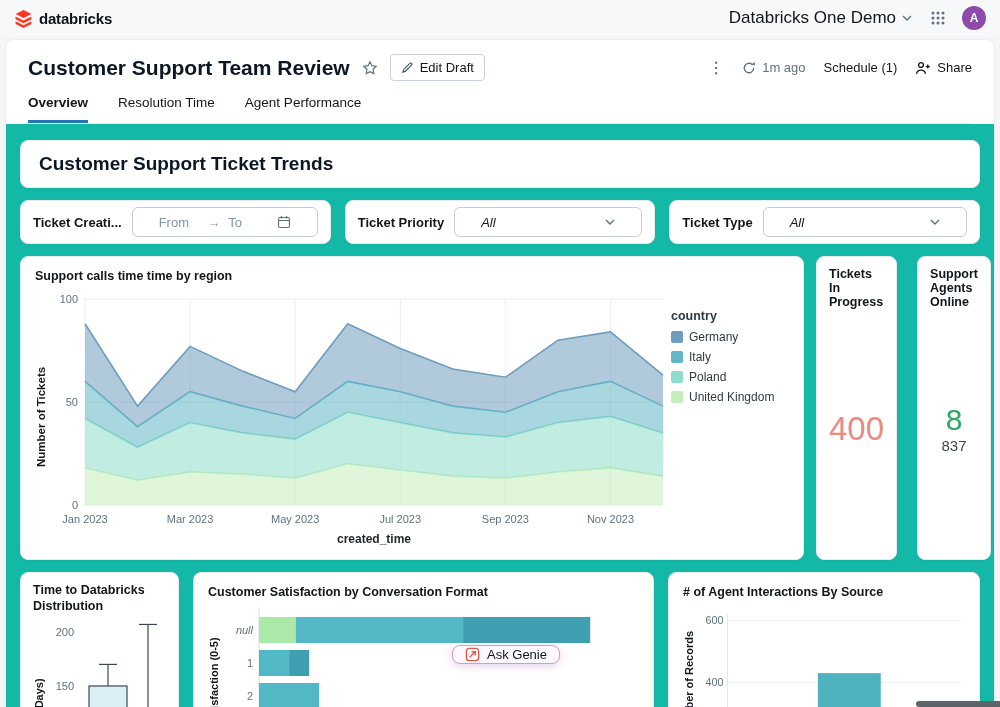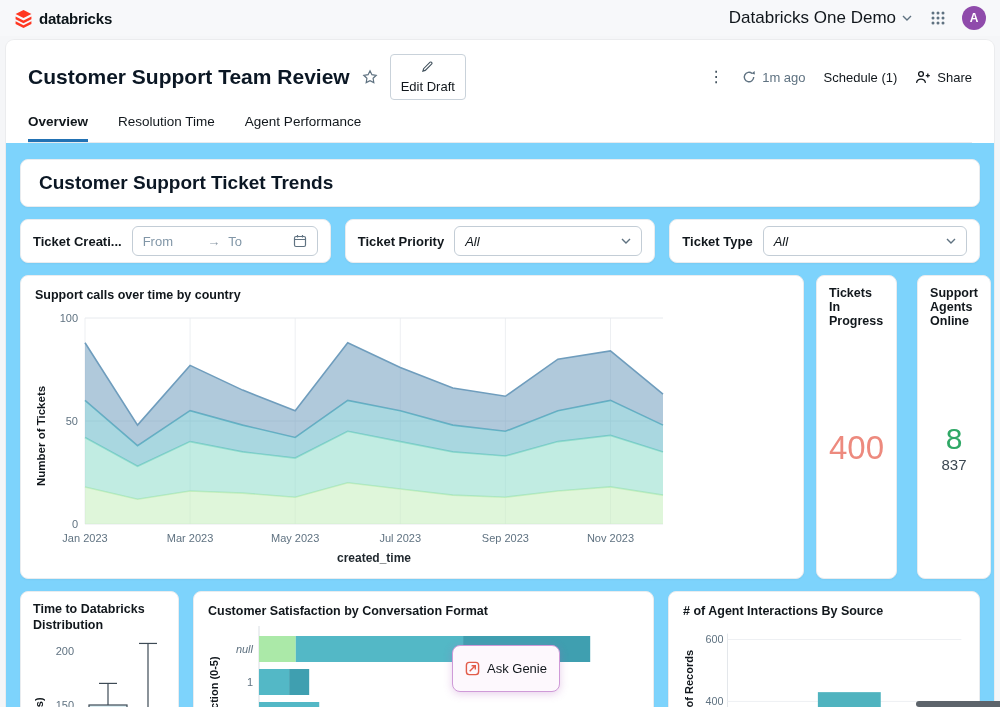--- a/index.html
+++ b/index.html
@@ -18,42 +18,42 @@
     font-size:12px;font-weight:bold;display:flex;align-items:center;justify-content:center;cursor:pointer;}
 
   
   .panel{margin:4px 6px 0;height:667px;background:#fff;border-radius:8px 8px 0 0;
     box-shadow:0 0 0 1px rgba(0,0,0,0.04);display:flex;flex-direction:column;overflow:hidden;}
   .panel-header{padding:14px 22px 0;}
   .title-row{display:flex;align-items:center;gap:12px;}
   .page-title{font-size:21px;font-weight:bold;margin:0;color:#0b1724;}
   .icon-btn{display:flex;align-items:center;cursor:pointer;}
   .edit-btn{display:flex;align-items:center;gap:6px;border:1px solid #c9d2da;background:#fff;
-    border-radius:4px;padding:5px 10px;font-size:13px;color:#11171c;cursor:pointer;font-family:inherit;flex-direction:column;}
+    border-radius:4px;padding:5px 10px;font-size:13px;color:#11171c;cursor:pointer;font-family:inherit;}
   .header-actions{margin-left:auto;display:flex;align-items:center;gap:18px;}
   .kebab{font-size:16px;color:#42525e;cursor:pointer;line-height:1;}
   .refresh{display:flex;align-items:center;gap:6px;cursor:pointer;}
   .refresh-age{font-size:13px;color:#5f7281;}
   .hbtn{font-size:13px;color:#11171c;cursor:pointer;}
   .share{display:flex;align-items:center;gap:6px;font-size:13px;cursor:pointer;}
 
   .tabs{display:flex;gap:30px;padding:14px 0 0;margin:0 0;border-bottom:1px solid #e7eaee;}
   .tab{font-size:13.5px;color:#11171c;padding-bottom:10px;cursor:pointer;border-bottom:3px solid transparent;}
   .tab.active{font-weight:bold;border-bottom:3px solid #2272b4;}
 
   
-  .canvas{flex:1;background:#7dd3fc;padding:16px 14px 0;display:flex;flex-direction:column;gap:12px;overflow:hidden;}
+  .canvas{flex:1;background:#14b8a6;padding:16px 14px 0;display:flex;flex-direction:column;gap:12px;overflow:hidden;}
   .card{background:#fff;border:1px solid #e9ecef;border-radius:8px;box-shadow:0 1px 2px rgba(0,0,0,0.04);}
   .title-card{padding:12px 18px;font-size:19px;font-weight:bold;color:#0b1724;}
 
   .filters-row{display:flex;gap:14px;}
   .filter-card{flex:1;display:flex;align-items:center;gap:10px;padding:6px 12px;}
   .filter-label{font-size:13px;font-weight:bold;white-space:nowrap;}
   .filter-control{flex:1;height:30px;border:1px solid #c3cdd6;border-radius:6px;background:#fff;
-    display:flex;align-items:center;gap:8px;padding:0 10px;font-size:13px;cursor:pointer;}
+    display:flex;align-items:center;gap:8px;padding:0 26px;font-size:13px;cursor:pointer;}
   .ph{color:#8196a7;}
   .ph-from{flex:1;}
   .range-arrow{color:#8a98a5;}
   .ph-to{flex:1;}
   .select-value{flex:1;font-style:italic;color:#11171c;}
 
   .row1{display:flex;gap:12px;height:310px;}
   .chart-card{flex:1;padding:12px 14px;display:flex;flex-direction:column;}
   .chart-title{font-size:12.5px;font-weight:bold;color:#11171c;}
   .chart-body{flex:1;display:flex;margin-top:4px;}
@@ -83,21 +83,21 @@
   .y-label-sm{writing-mode:vertical-rl;transform:rotate(180deg);font-size:11px;font-weight:bold;
     color:#11171c;text-align:center;width:15px;height:150px;}
 
   svg text{font-family:"Liberation Sans","DejaVu Sans",sans-serif;}
   .tk{font-size:11px;fill:#5f7281;}
   .it{font-style:italic;}
   .xt{font-size:12px;font-weight:bold;fill:#1f272d;}
 
   
   .ask-genie{position:absolute;left:452px;top:645px;display:flex;align-items:center;gap:7px;
-    background:#fdf8fd;border:1px solid #cf9ad8;border-radius:8px;padding:15px 12px;font-size:13px;
+    background:#fdf8fd;border:1px solid #cf9ad8;border-radius:8px;padding:1px 12px;font-size:13px;
     color:#11171c;cursor:pointer;box-shadow:0 2px 8px rgba(180,100,190,0.3);z-index:9;}
   .hscroll{position:absolute;right:0;bottom:0;width:84px;height:6px;background:#5d646b;
     border-radius:3px 0 0 3px;z-index:10;cursor:grab;}
 </style>
 </head>
 <body>
 
 <div class="navbar">
   <div class="nav-left">
     <div class="brand">
@@ -213,21 +213,21 @@
           <span class="select-value">All</span>
           <svg width="10" height="6" viewBox="0 0 10 6">
             <path d="M1 1 L5 5 L9 1" fill="none" stroke="#5f7281" stroke-width="1.4"></path>
           </svg>
         </div>
       </div>
     </div>
 
     <div class="row1">
       <div class="card chart-card">
-        <div class="chart-title">Support calls over time by country</div>
+        <div class="chart-title">Support calls time time by region</div>
         <div class="chart-body">
           <div class="y-label-vert">Number of Tickets</div>
           <svg id="area-svg" width="620" height="260" viewBox="0 0 620 260">
               <line x1="34" y1="12" x2="34" y2="218" stroke="#edeff2"></line>
               <line x1="139.0909090909091" y1="12" x2="139.0909090909091" y2="218" stroke="#edeff2"></line>
               <line x1="244.1818181818182" y1="12" x2="244.1818181818182" y2="218" stroke="#edeff2"></line>
               <line x1="349.27272727272725" y1="12" x2="349.27272727272725" y2="218" stroke="#edeff2"></line>
               <line x1="454.3636363636364" y1="12" x2="454.3636363636364" y2="218" stroke="#edeff2"></line>
               <line x1="559.4545454545455" y1="12" x2="559.4545454545455" y2="218" stroke="#edeff2"></line>
               <line x1="34" y1="218" x2="612" y2="218" stroke="#e7eaee"></line>
@@ -245,20 +245,41 @@
               <path d="M 34 36.72 L 86.54545454545455 119.12 L 139.0909090909091 59.379999999999995 L 191.63636363636363 84.1 L 244.1818181818182 104.69999999999999 L 296.72727272727275 36.72 L 349.27272727272725 61.44 L 401.8181818181818 82.03999999999999 L 454.3636363636364 90.28 L 506.90909090909093 53.19999999999999 L 559.4545454545455 44.96000000000001 L 612 88.22 L 612 119.12 L 559.4545454545455 94.4 L 506.90909090909093 104.69999999999999 L 454.3636363636364 125.3 L 401.8181818181818 119.12 L 349.27272727272725 104.69999999999999 L 296.72727272727275 94.4 L 244.1818181818182 131.48000000000002 L 191.63636363636363 119.12 L 139.0909090909091 104.69999999999999 L 86.54545454545455 139.72 L 34 94.4 Z" fill="#6f9dbd" fill-opacity="0.55"></path>
               <path d="M 34 36.72 L 86.54545454545455 119.12 L 139.0909090909091 59.379999999999995 L 191.63636363636363 84.1 L 244.1818181818182 104.69999999999999 L 296.72727272727275 36.72 L 349.27272727272725 61.44 L 401.8181818181818 82.03999999999999 L 454.3636363636364 90.28 L 506.90909090909093 53.19999999999999 L 559.4545454545455 44.96000000000001 L 612 88.22" fill="none" stroke="#6f9dbd" stroke-width="1.6"></path>
               <text class="tk" x="34" y="236" text-anchor="middle">Jan 2023</text>
               <text class="tk" x="139.0909090909091" y="236" text-anchor="middle">Mar 2023</text>
               <text class="tk" x="244.1818181818182" y="236" text-anchor="middle">May 2023</text>
               <text class="tk" x="349.27272727272725" y="236" text-anchor="middle">Jul 2023</text>
               <text class="tk" x="454.3636363636364" y="236" text-anchor="middle">Sep 2023</text>
               <text class="tk" x="559.4545454545455" y="236" text-anchor="middle">Nov 2023</text>
               <text class="xt" x="323" y="256" text-anchor="middle">created_time</text>
             </svg>
+          <div class="legend">
+            <div class="legend-title">country</div>
+            <div id="area-legend-items">
+                <div class="legend-item">
+                  <span class="swatch" style="background:#6f9dbd"></span>
+                  <span>Germany</span>
+                </div>
+                <div class="legend-item">
+                  <span class="swatch" style="background:#62b6c6"></span>
+                  <span>Italy</span>
+                </div>
+                <div class="legend-item">
+                  <span class="swatch" style="background:#8edccb"></span>
+                  <span>Poland</span>
+                </div>
+                <div class="legend-item">
+                  <span class="swatch" style="background:#c4efbc"></span>
+                  <span>United Kingdom</span>
+                </div>
+              </div>
+          </div>
         </div>
       </div>
       <div class="kpi-col">
         <div class="card kpi-card">
           <div class="kpi-title">Tickets In Progress</div>
           <div class="kpi-center">
             <div class="kpi-value v-coral">400</div>
           </div>
         </div>
         <div class="card kpi-card">

